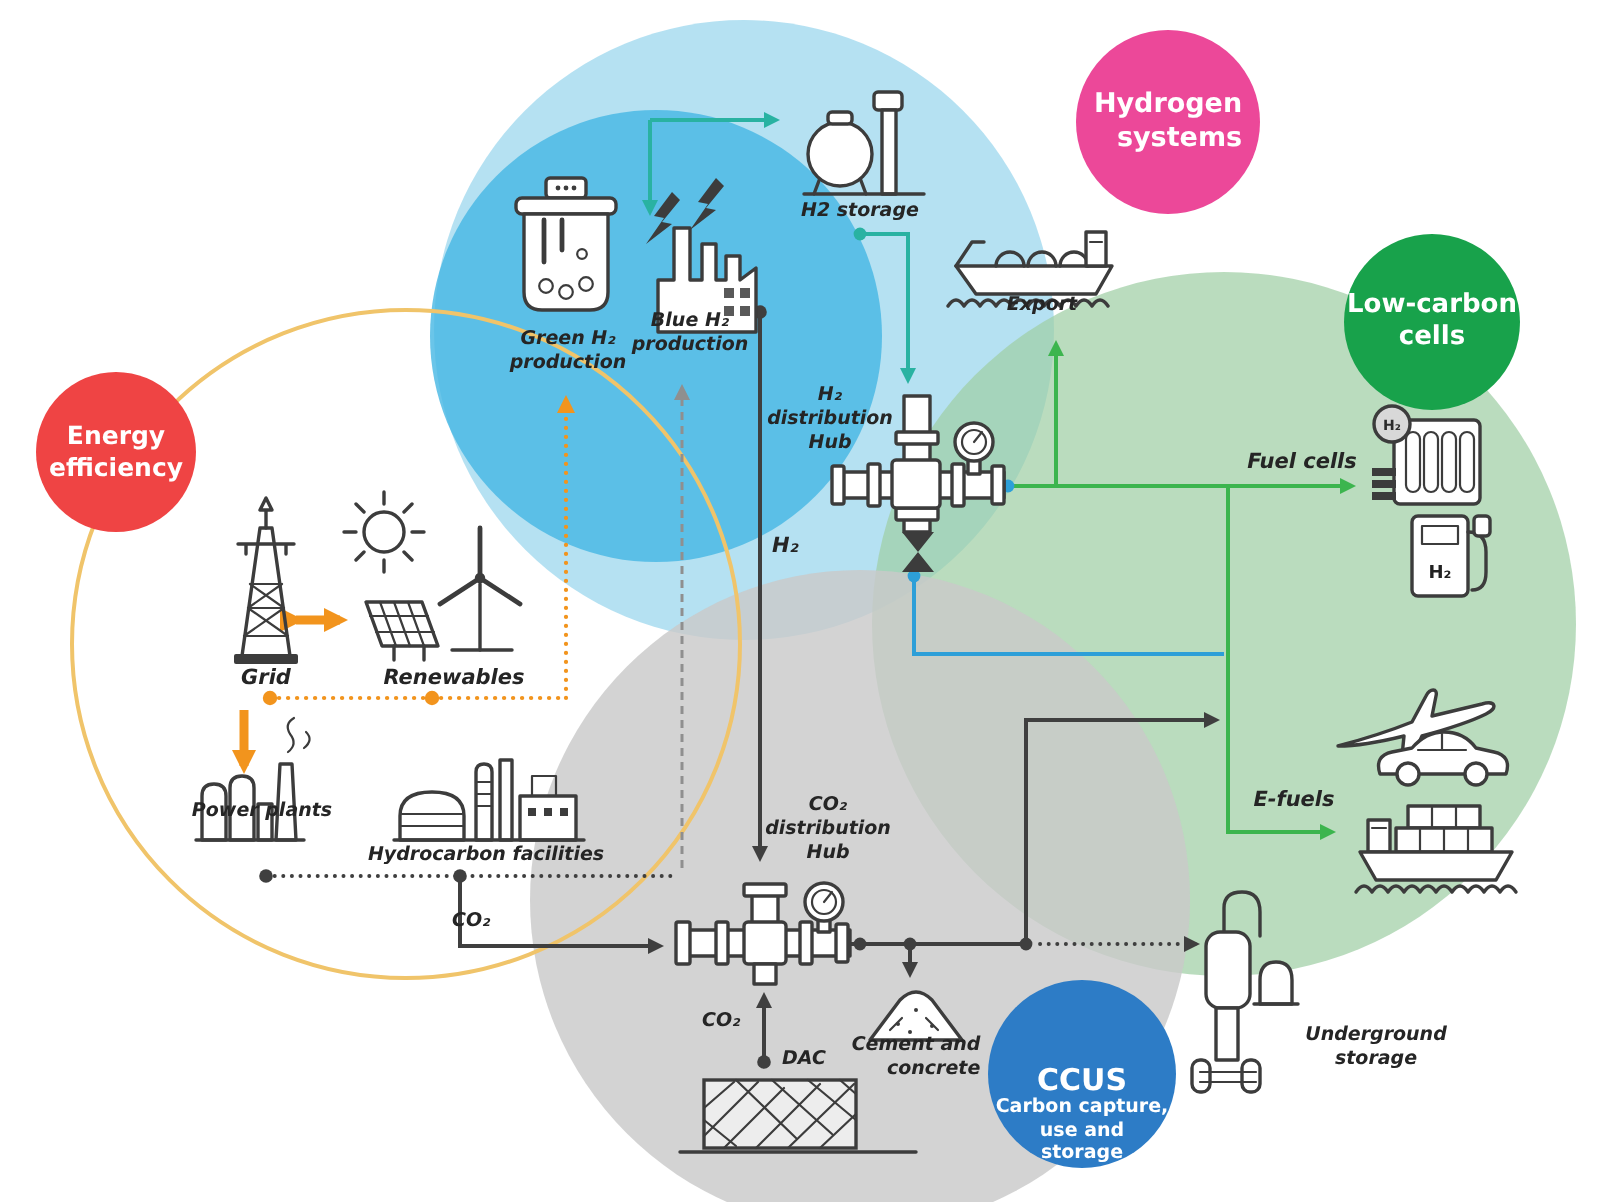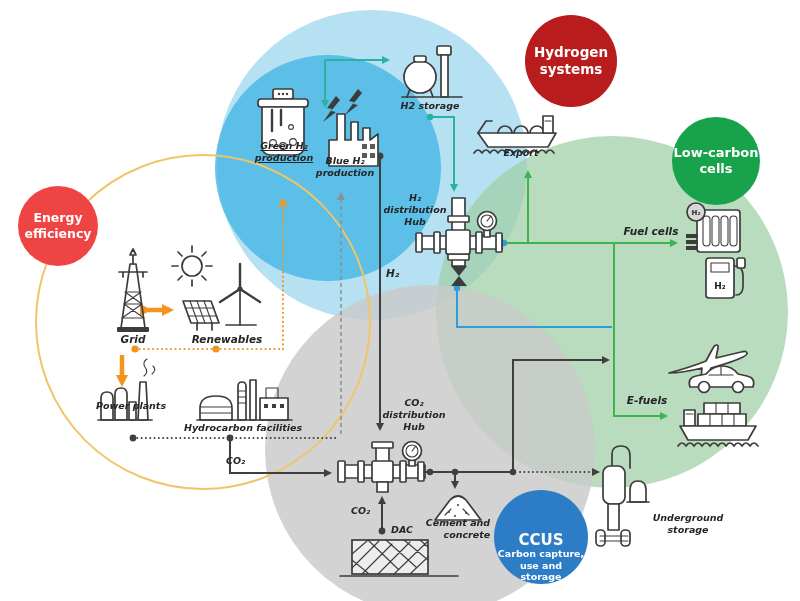--- a/index.html
+++ b/index.html
@@ -300,21 +300,21 @@
     <rect class="st" x="603" y="466" width="22" height="38" rx="7"></rect>
     <path class="st" d="M630,502 V490 Q630,481 638,481 Q646,481 646,490 V502 Z"></path>
     <path class="sn" d="M627,502 H649"></path>
     <rect class="st" x="608" y="504" width="11" height="26"></rect>
     <rect class="st" x="596" y="530" width="9" height="16" rx="4"></rect>
     <rect class="st" x="621" y="530" width="9" height="16" rx="4"></rect>
     <path class="sn sw1" d="M600,536 H628 M600,541 H628"></path>
   </g>
 </svg>
 
-  <div class="lbl" style="left:284px;top:140px;text-decoration:underline;">Green H₂
+  <div class="lbl" style="left:284px;top:164px;">Green H₂
 production</div>
   <div class="lbl" style="left:345px;top:155px;">Blue H₂
 production</div>
   <div class="lbl" style="left:430px;top:100px;">H2 storage</div>
   <div class="lbl" style="left:521px;top:147px;">Export</div>
   <div class="lbl" style="left:415px;top:192px;">H₂
 distribution
 Hub</div>
   <div class="lbl lbl-left lbl-big" style="left:386px;top:267px;">H₂</div>
   <div class="lbl lbl-big" style="left:651px;top:225px;">Fuel cells</div>
@@ -326,21 +326,21 @@
   <div class="lbl lbl-left" style="left:226px;top:455px;">CO₂</div>
   <div class="lbl" style="left:414px;top:397px;">CO₂
 distribution
 Hub</div>
   <div class="lbl lbl-left" style="left:351px;top:505px;">CO₂</div>
   <div class="lbl" style="left:402px;top:524px;">DAC</div>
   <div class="lbl" style="left:458px;top:517px;text-align:right;">Cement and
 concrete</div>
   <div class="lbl" style="left:688px;top:512px;">Underground storage</div>
 
-  <div class="badge" style="left: 571px; top: 61px; width: 92px; height: 92px; font-size: 13.5px; background: #b91c1c;">Hydrogen
+  <div class="badge" style="left: 584px; top: 61px; width: 92px; height: 92px; font-size: 13.5px; background: #ec4899; text-align: right;">Hydrogen
 systems</div>
   <div class="badge" style="left: 716px; top: 161px; width: 88px; height: 88px; font-size: 13px; background: rgb(24, 162, 75);">Low-carbon
 cells</div>
   <div class="badge" style="left: 58px; top: 226px; width: 80px; height: 80px; font-size: 12.5px; background: #ef4444;">Energy
 efficiency</div>
   <div class="badge" style="left: 541px; top: 537px; width: 94px; height: 94px; background: rgb(45, 124, 198);">
     <span class="ccus-title">CCUS</span>
     <span class="ccus-sub">Carbon capture,
 use and
 storage</span>

